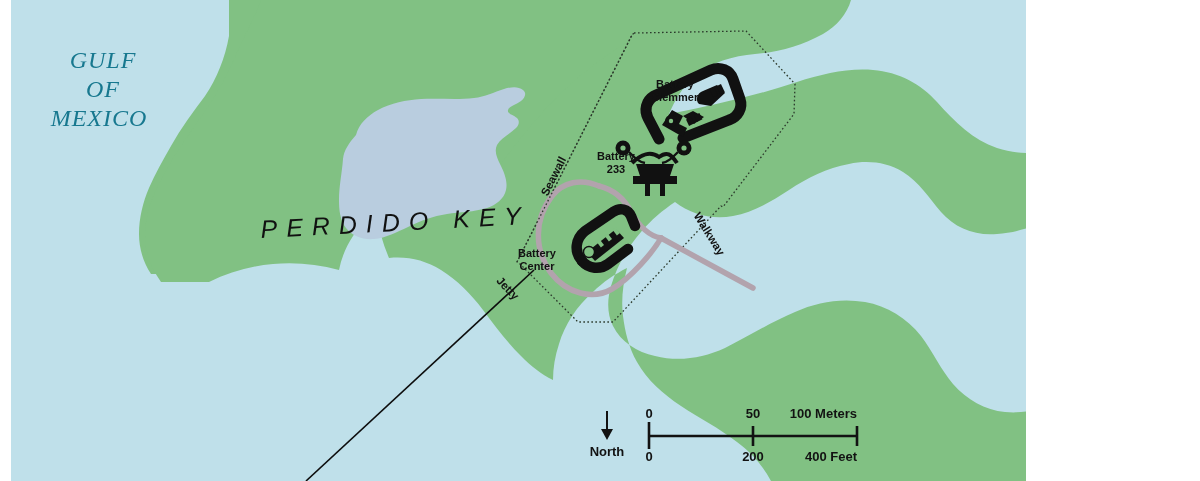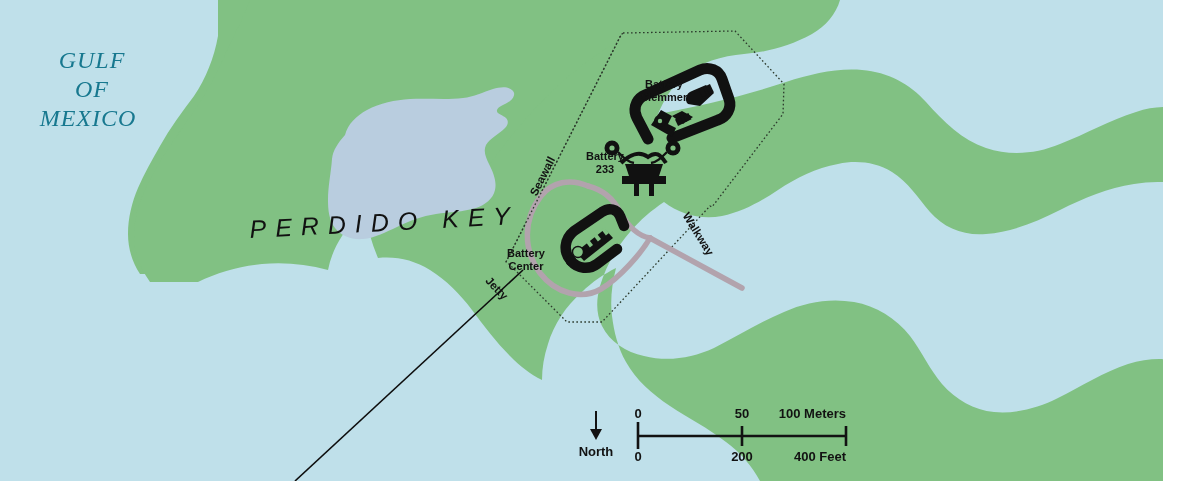--- a/index.html
+++ b/index.html
@@ -2,25 +2,26 @@
 <html><head>
 <meta charset="utf-8">
 <style>
   html, body {
     margin: 0;
     padding: 0;
     background: #ffffff;
   }
   #map-root {
     position: relative;
-    width: 1163px;
+    width: 1015px;
     height: 481px;
     overflow: hidden;
     font-family: "Liberation Sans", sans-serif;
     background: #0369a1;
+    margin-left: 11px;
   }
   #map-svg {
     position: absolute;
     left: 0;
     top: 0;
     width: 1200px;
     height: 481px;
     display: block;
   }
   .lbl {

